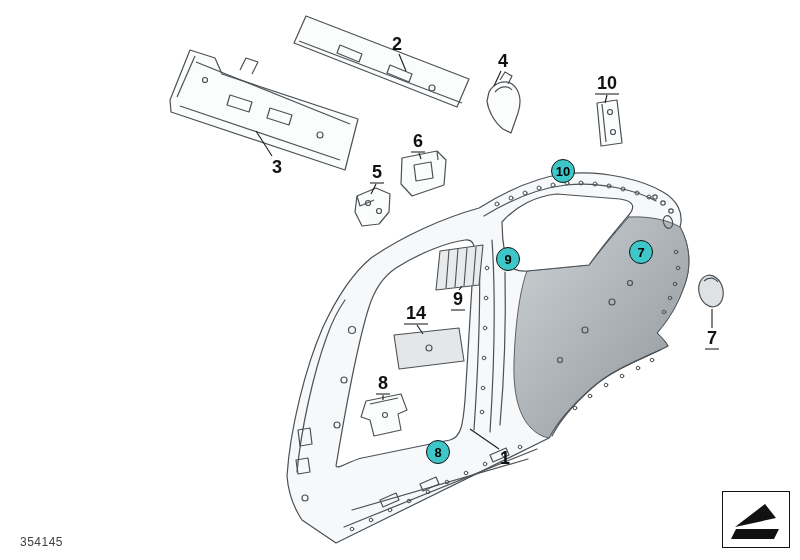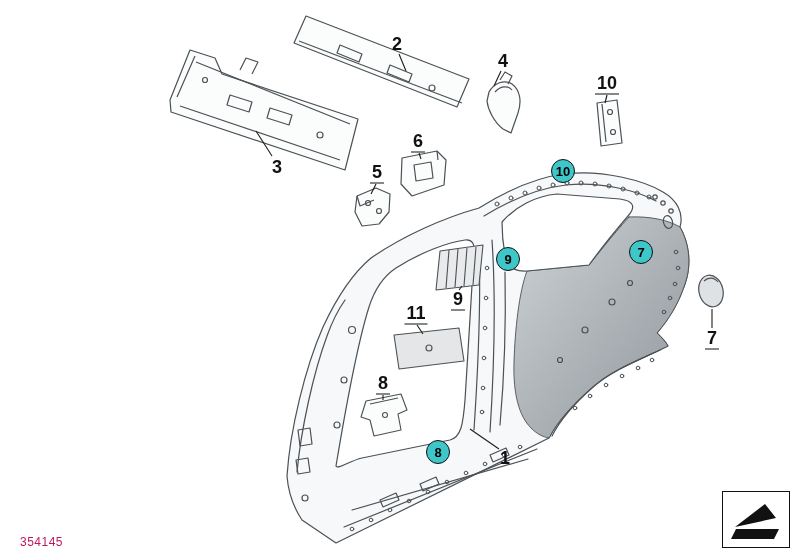--- a/index.html
+++ b/index.html
@@ -22,21 +22,21 @@
   .clabel{
     position:absolute;width:24px;height:24px;border-radius:50%;
     transform:translate(-50%,-50%);
     border:1.6px solid #111;box-sizing:border-box;
     display:flex;align-items:center;justify-content:center;
     font-weight:bold;font-size:13px;color:#000;cursor:pointer;
   }
 
   .partnum{
     position:absolute;left:20px;bottom:11px;
-    font-size:12px;color:#be185d;letter-spacing:0.5px;
+    font-size:12px;color:#404040;letter-spacing:0.5px;
   }
   .logo-box{
     position:absolute;right:10px;bottom:12px;width:68px;height:57px;
     border:1.6px solid #111;background:#fff;box-sizing:border-box;
   }
   .logo-box svg{display:block}
 </style>
 </head>
 <body>
 
@@ -240,21 +240,21 @@
   <div class="plabel" style="left:505px;top:458px"><span>1</span></div>
   <div class="plabel" style="left:397px;top:44px"><span>2</span></div>
   <div class="plabel" style="left:277px;top:167px"><span>3</span></div>
   <div class="plabel" style="left:503px;top:61px"><span>4</span></div>
   <div class="plabel ul" style="left:377px;top:173px"><span>5</span></div>
   <div class="plabel ul" style="left:418px;top:142px"><span>6</span></div>
   <div class="plabel ul" style="left:712px;top:339px"><span>7</span></div>
   <div class="plabel ul" style="left:383px;top:384px"><span>8</span></div>
   <div class="plabel ul" style="left:458px;top:300px"><span>9</span></div>
   <div class="plabel ul" style="left:607px;top:84px"><span>10</span></div>
-  <div class="plabel ul" style="left:416px;top:314px"><span>11</span></div>
+  <div class="plabel ul" style="left:416px;top:314px"><span>14</span></div>
 
   <div class="clabel" style="left: 641px; top: 252px; background: rgb(63, 198, 201);">7</div>
   <div class="clabel" style="left: 438px; top: 452px; background: rgb(63, 198, 201);">8</div>
   <div class="clabel" style="left: 508px; top: 259px; background: rgb(63, 198, 201);">9</div>
   <div class="clabel" style="left: 563px; top: 171px; background: rgb(63, 198, 201);">10</div>
 
   <div class="partnum">354145</div>
 
   <div class="logo-box">
     <svg width="65" height="54" viewBox="0 0 65 54">

